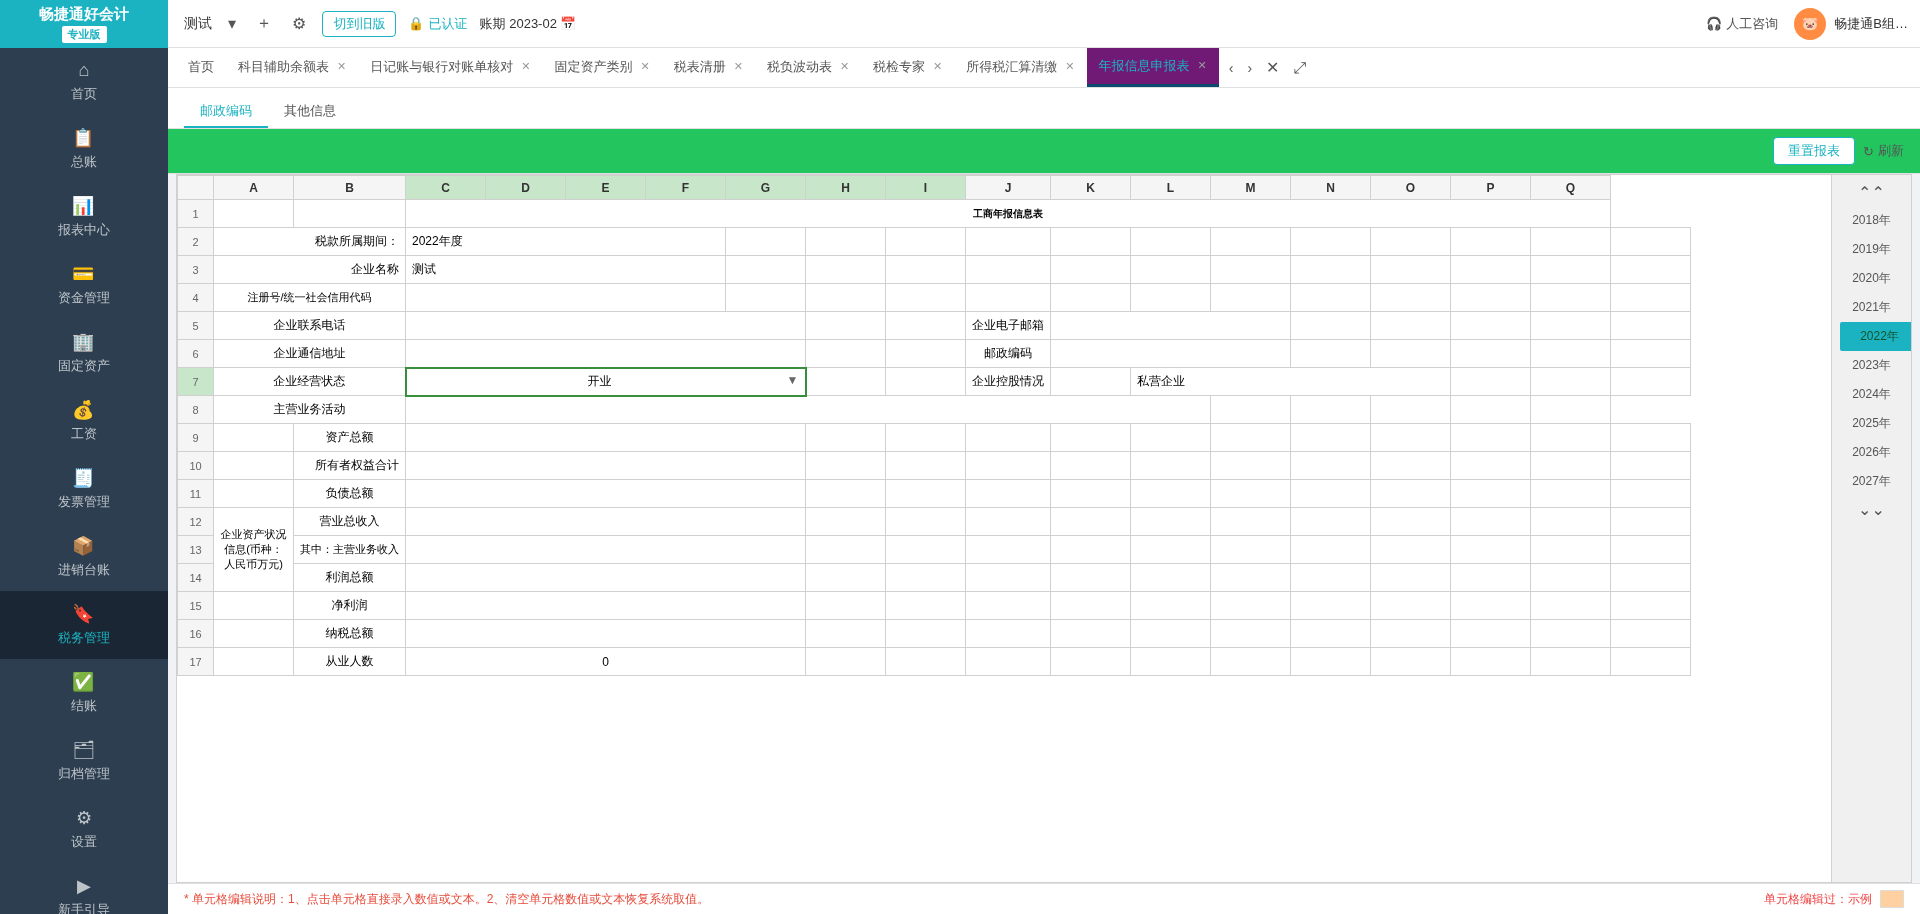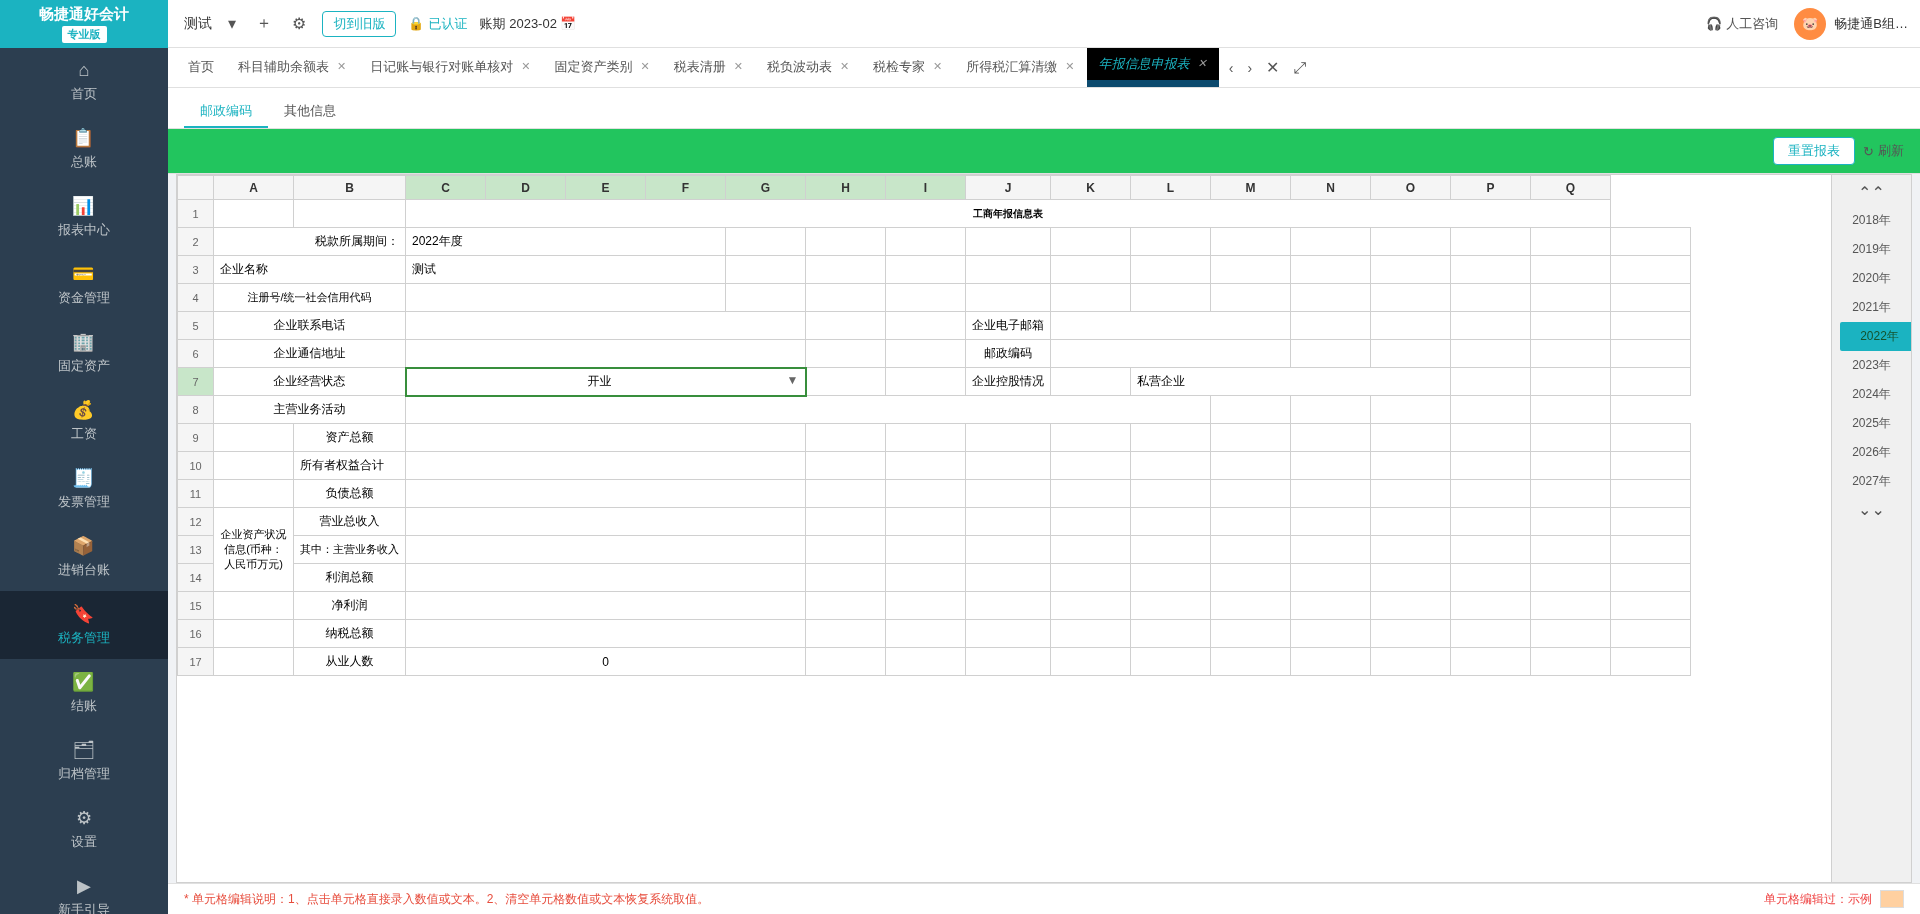--- a/index.html
+++ b/index.html
@@ -27,21 +27,21 @@
 
     
     .sidebar { width: 168px; background: #2c3e50; display: flex; flex-direction: column; flex-shrink: 0; overflow-y: auto; }
     .sidebar-item { display: flex; flex-direction: column; align-items: center; padding: 12px 0; color: #bdc3c7; cursor: pointer; font-size: 13px; gap: 4px; transition: background 0.2s; }
     .sidebar-item.active { background: #1a2634; color: #1bb3c1; }
     .sidebar-item .icon { font-size: 18px; }
 
     
     .tab-bar { height: 40px; background: #fff; display: flex; align-items: center; padding: 0 8px; border-bottom: 1px solid #e0e0e0; flex-shrink: 0; overflow: hidden; }
     .tab { display: flex; align-items: center; padding: 0 12px; height: 40px; font-size: 13px; color: #555; cursor: pointer; white-space: nowrap; border-bottom: 2px solid transparent; gap: 4px; }
-    .tab.active { color: #1bb3c1; border-bottom: 8px solid #0c4a6e; background: #000000; font-style: italic; }
+    .tab.active { color: #1bb3c1; border-bottom: 4px solid #0c4a6e; background: #701a75; }
     .tab .close-x { color: #999; font-size: 11px; margin-left: 4px; }
     .tab-nav-btns { display: flex; gap: 2px; margin-left: 4px; }
     .tab-nav-btn { background: none; border: none; cursor: pointer; color: #555; font-size: 14px; padding: 2px 6px; }
     .tab-close-all { background: none; border: none; cursor: pointer; color: #555; font-size: 16px; padding: 2px 6px; }
     .tab-expand { background: none; border: none; cursor: pointer; color: #555; font-size: 16px; padding: 2px 6px; }
 
     
     .sub-tab-bar { background: #fff; padding: 8px 16px 0; border-bottom: 1px solid #e0e0e0; display: flex; align-items: center; gap: 0; }
     .sub-tab { padding: 6px 16px; cursor: pointer; font-size: 13px; color: #555; border-bottom: 2px solid transparent; }
     .sub-tab.active { color: #1bb3c1; border-bottom: 2px solid #1bb3c1; }
@@ -277,21 +277,21 @@
               <td></td>
               <td></td>
               <td></td>
               <td></td>
               <td></td>
               <td></td>
             </tr>
 
             <tr>
               <td class="row-num">3</td>
-              <td colspan="2" style="text-align:left;">企业名称</td>
+              <td colspan="2" style="text-align:right;">企业名称</td>
               <td colspan="4">测试</td>
               <td></td>
               <td></td>
               <td></td>
               <td></td>
               <td></td>
               <td></td>
               <td></td>
               <td></td>
               <td></td>
@@ -387,21 +387,21 @@
               <td></td>
               <td></td>
               <td></td>
               <td></td>
               <td></td>
             </tr>
 
             <tr>
               <td class="row-num">10</td>
               <td></td>
-              <td style="text-align:left;">所有者权益合计</td>
+              <td style="text-align:right;">所有者权益合计</td>
               <td colspan="5"></td>
               <td></td>
               <td></td>
               <td></td>
               <td></td>
               <td></td>
               <td></td>
               <td></td>
               <td></td>
               <td></td>

